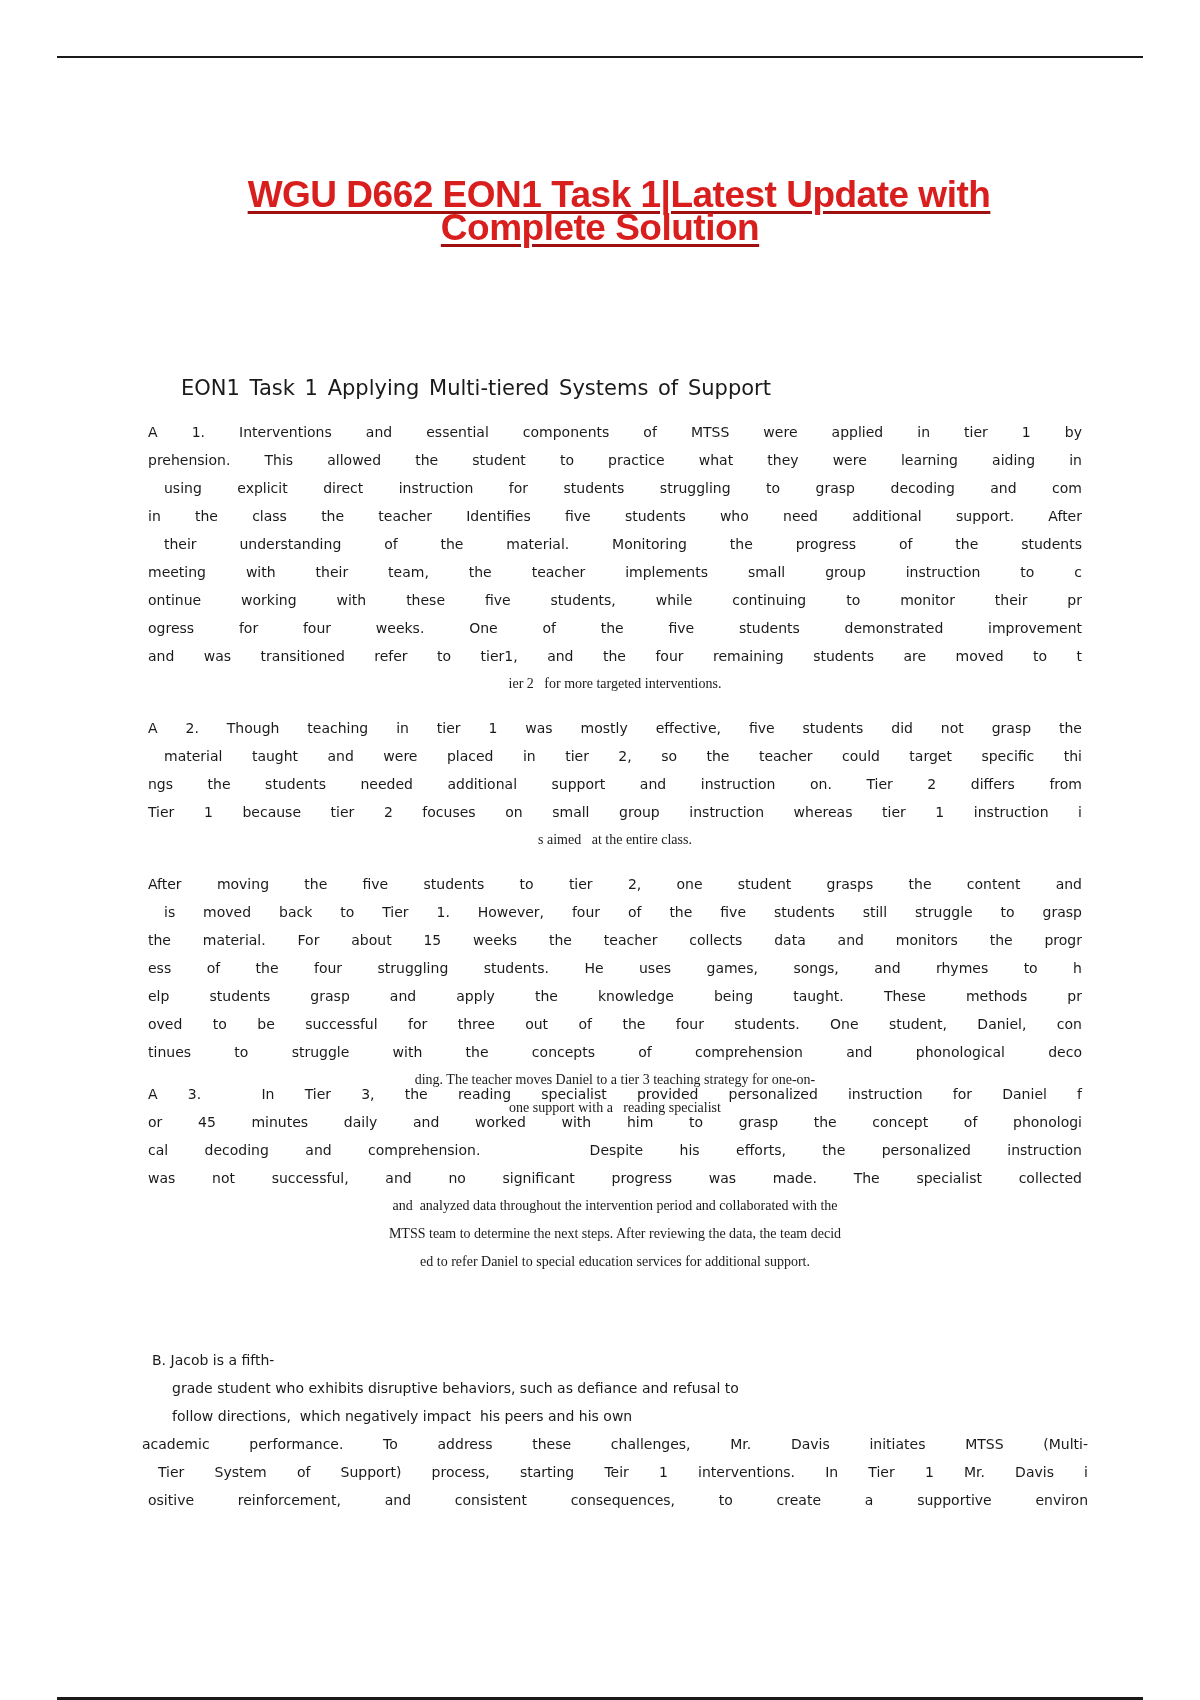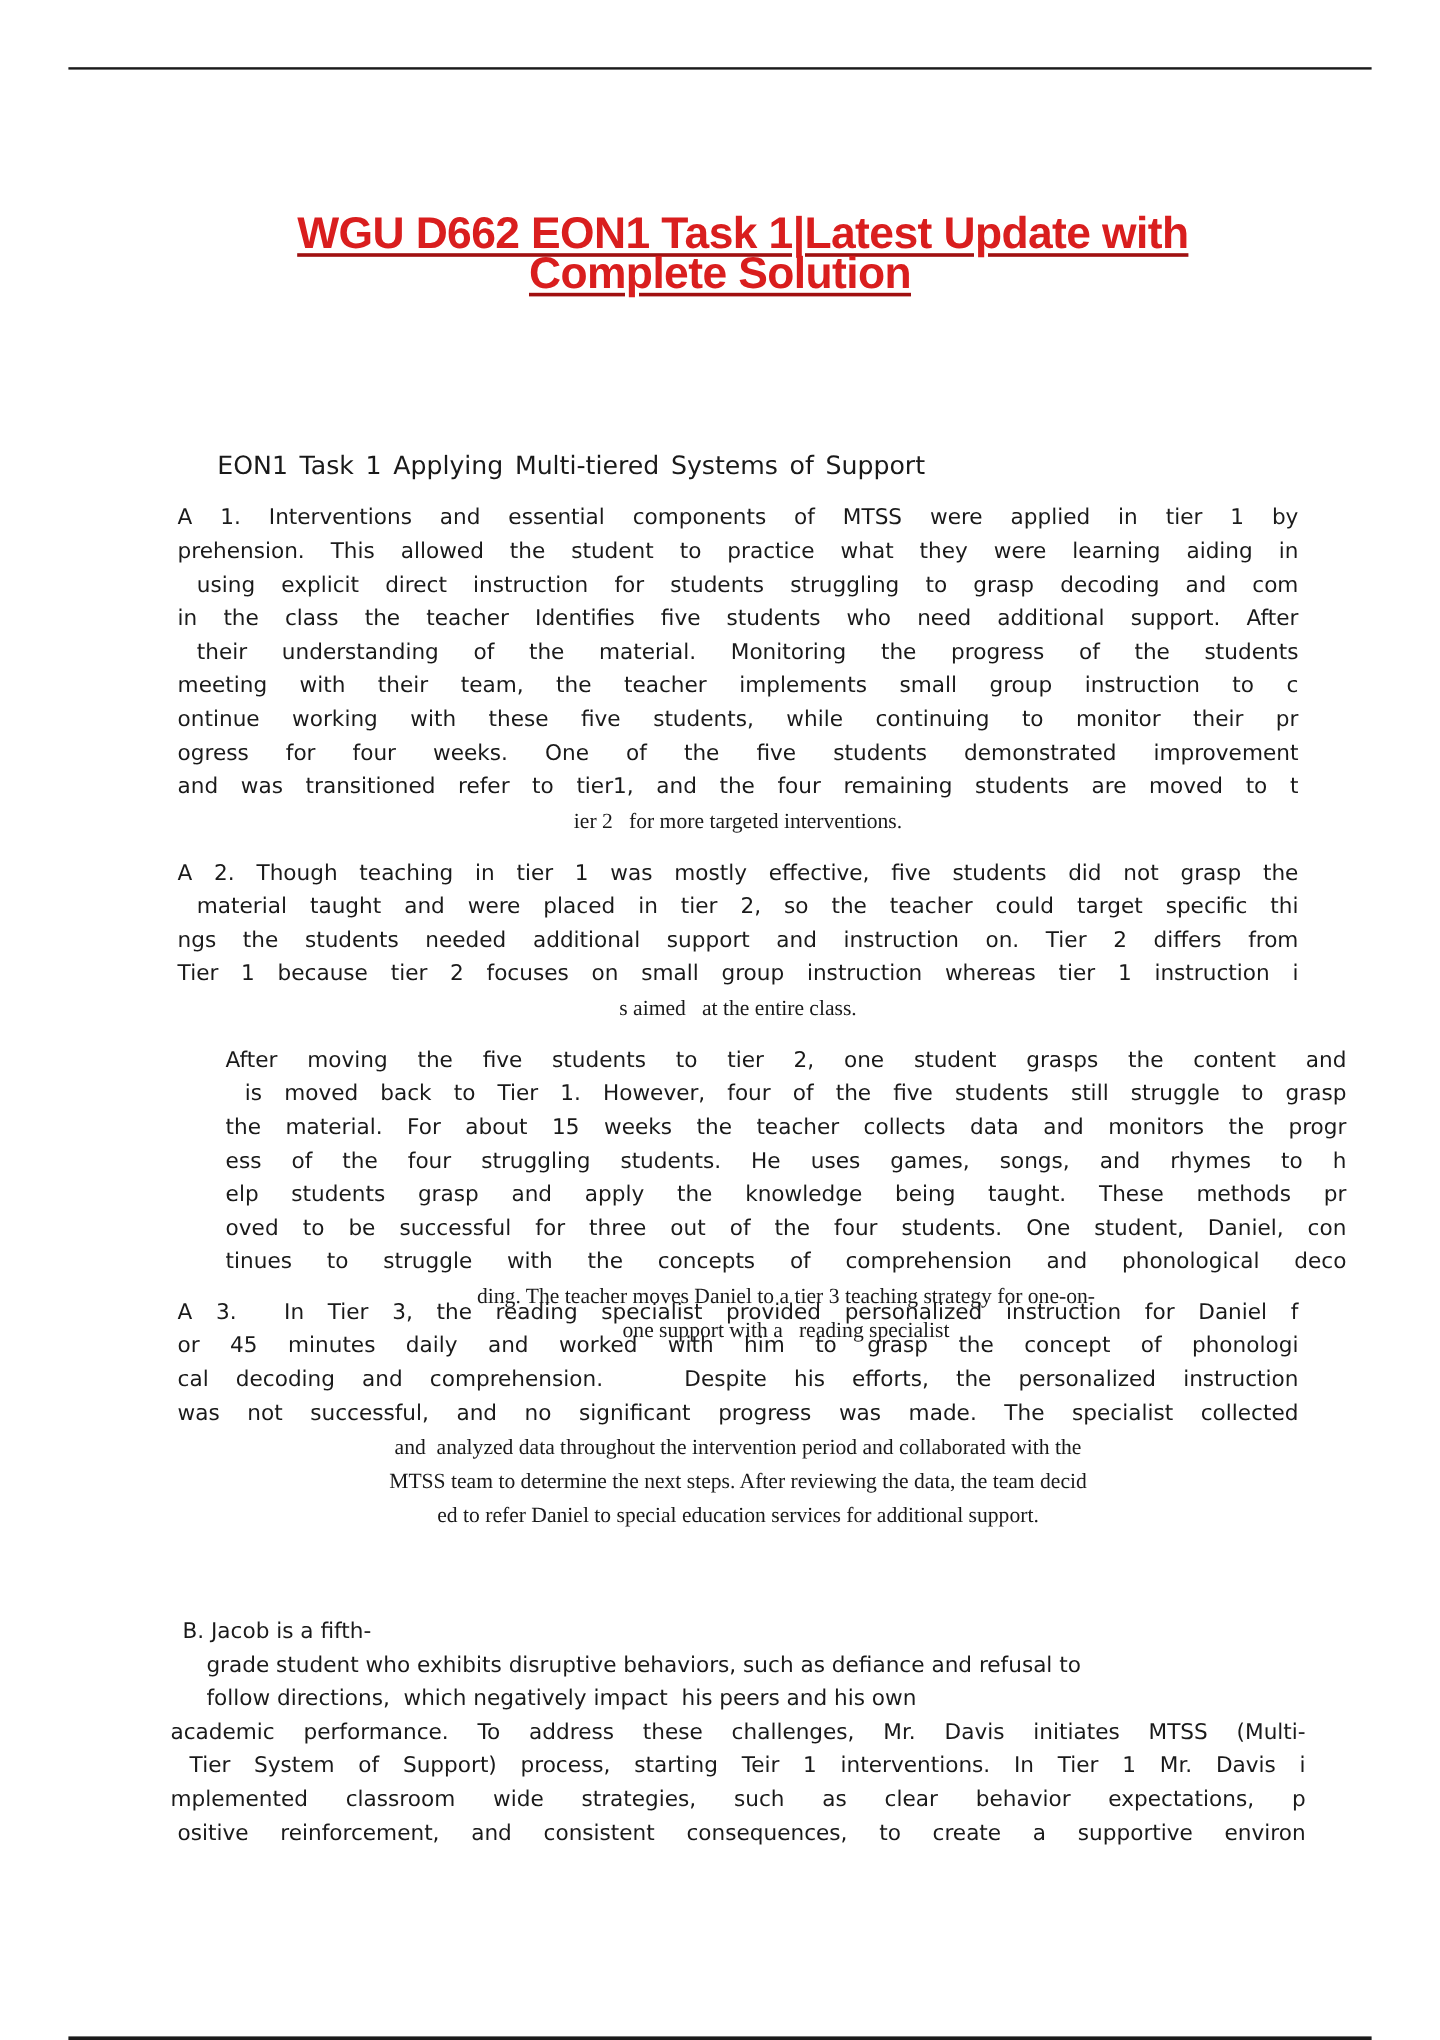--- a/index.html
+++ b/index.html
@@ -6,21 +6,21 @@
   body { width:1200px; height:1700px; position:relative; overflow:hidden; font-family:"DejaVu Sans", sans-serif; color:#1a1a1a; }
   .rule { position:absolute; left:57px; width:1086px; height:2px; background:#1a1a1a; }
   .rule.top { top:56px; }
   .rule.bottom { top:1697px; height:3px; }
   .title { position:absolute; left:0; width:1200px; text-align:center; font-family:"Liberation Sans", sans-serif; font-weight:bold; color:#d91e1e; font-size:37px; line-height:45px; letter-spacing:-0.5px; }
   .title span { text-decoration:underline; text-decoration-thickness:3px; text-underline-offset:4px; text-decoration-color:#a01010; }
   .title.l1 { top:172px;margin-left:19px; }
   .title.l2 { top:205px; }
   .subtitle { position:absolute; top:374px; left:0; width:952px; text-align:center; font-size:21px; line-height:28px; word-spacing:3px; }
   .para { position:absolute; left:148px; width:934px; }
-  .line { display:block; height:28px; line-height:28px; font-size:18px; white-space:nowrap; overflow:visible; }
+  .line { display:block; height:28px; line-height:28px; font-size:14px; white-space:nowrap; overflow:visible; }
   .j { text-align:justify; text-align-last:justify; }
   .c { text-align:center;font-family:Liberation Serif, serif; }
   .ind { padding-left:30px; }
   .ind2 { padding-left:16px; }
 </style>
 </head>
 <body>
 
 <div class="rule top"></div>
 
@@ -43,21 +43,21 @@
 </div>
 
 <div class="para" style="top:714px;">
   <span class="line j">A 2. Though teaching in tier 1 was mostly effective, five students did not grasp the</span>
   <span class="line j ind2">material taught and were placed in tier 2, so the teacher could target specific thi</span>
   <span class="line j">ngs the students needed additional support and instruction on.  Tier 2 differs from</span>
   <span class="line j">Tier 1 because tier 2 focuses on small group instruction whereas tier 1 instruction i</span>
   <span class="line c" style="white-space:pre;">s aimed   at the entire class.</span>
 </div>
 
-<div class="para" style="top:870px;margin-left:40px;">
+<div class="para" style="top:870px;">
   <span class="line j">After moving the five students to tier 2, one student grasps the content and</span>
   <span class="line j ind2">is moved back to Tier 1. However, four of the five students still struggle to grasp</span>
   <span class="line j">the material. For about 15 weeks the teacher collects data and monitors the progr</span>
   <span class="line j">ess of the four struggling students. He uses games, songs, and rhymes to h</span>
   <span class="line j">elp students grasp and apply the knowledge being taught. These methods pr</span>
   <span class="line j">oved to be successful for three out of the four students. One student, Daniel, con</span>
   <span class="line j">tinues to struggle with the concepts of comprehension and phonological deco</span>
   <span class="line c">ding.  The teacher moves Daniel to a tier 3 teaching strategy for one-on-</span>
   <span class="line c" style="white-space:pre;">one support with a   reading specialist</span>
 </div>
@@ -71,17 +71,16 @@
   <span class="line c">MTSS team to determine the next steps. After reviewing the data, the team decid</span>
   <span class="line c">ed to refer Daniel to special education services for additional support.</span>
 </div>
 
 <div class="para" style="top:1346px; left:142px; width:946px;">
   <span class="line" style="padding-left:10px;">B. Jacob is a fifth-</span>
   <span class="line ind" style="white-space:pre;">grade student who exhibits disruptive behaviors, such as defiance and refusal to</span>
   <span class="line ind" style="white-space:pre;">follow directions,  which negatively impact  his peers and his own</span>
   <span class="line j">academic performance. To address these challenges, Mr. Davis initiates MTSS (Multi-</span>
   <span class="line j ind2">Tier System of Support) process, starting Teir 1 interventions. In Tier 1 Mr. Davis i</span>
-  <span class="line j">mplemented classroom wide strategies, such as clear behavior expectations, p</span>
   <span class="line j" style="padding-left:6px;">ositive reinforcement, and consistent consequences, to create a supportive environ</span>
 </div>
 
 <div class="rule bottom"></div>
 
 </body></html>

